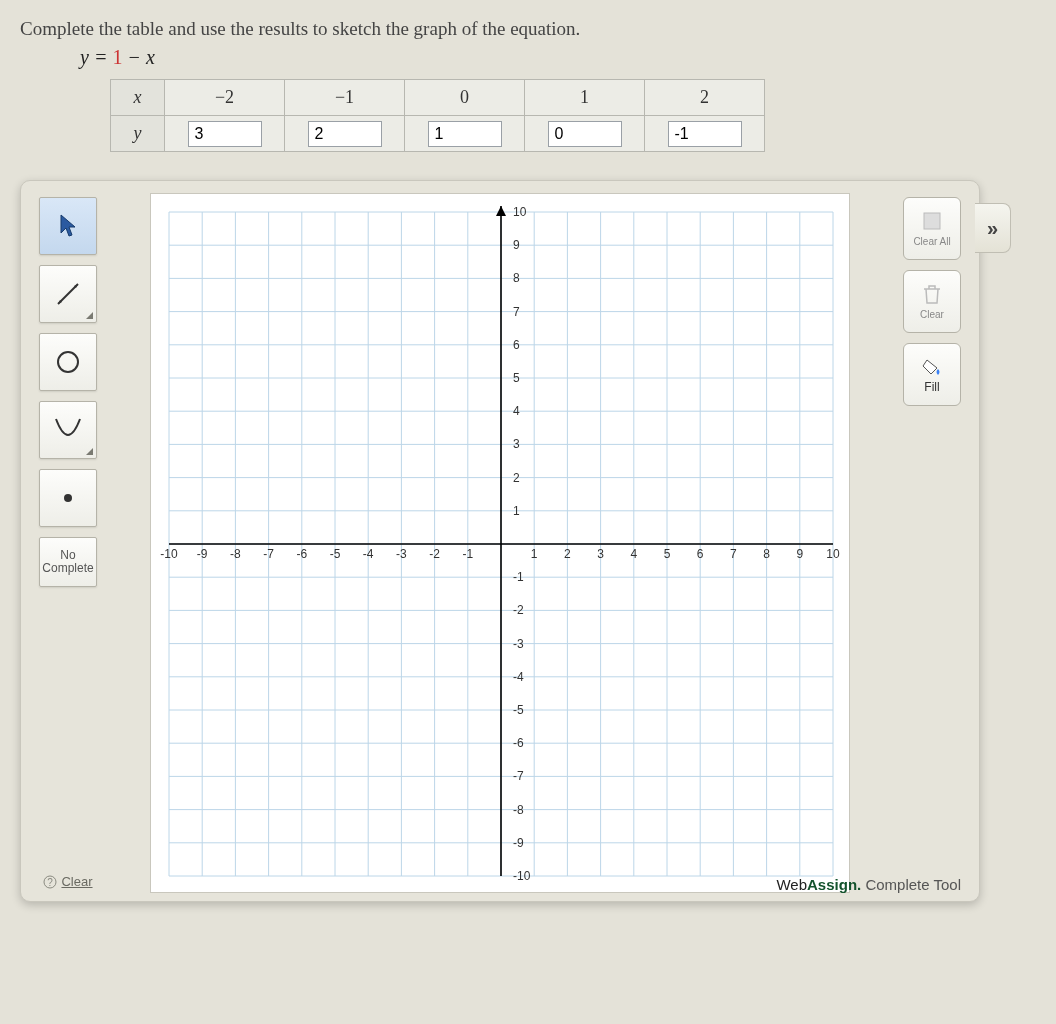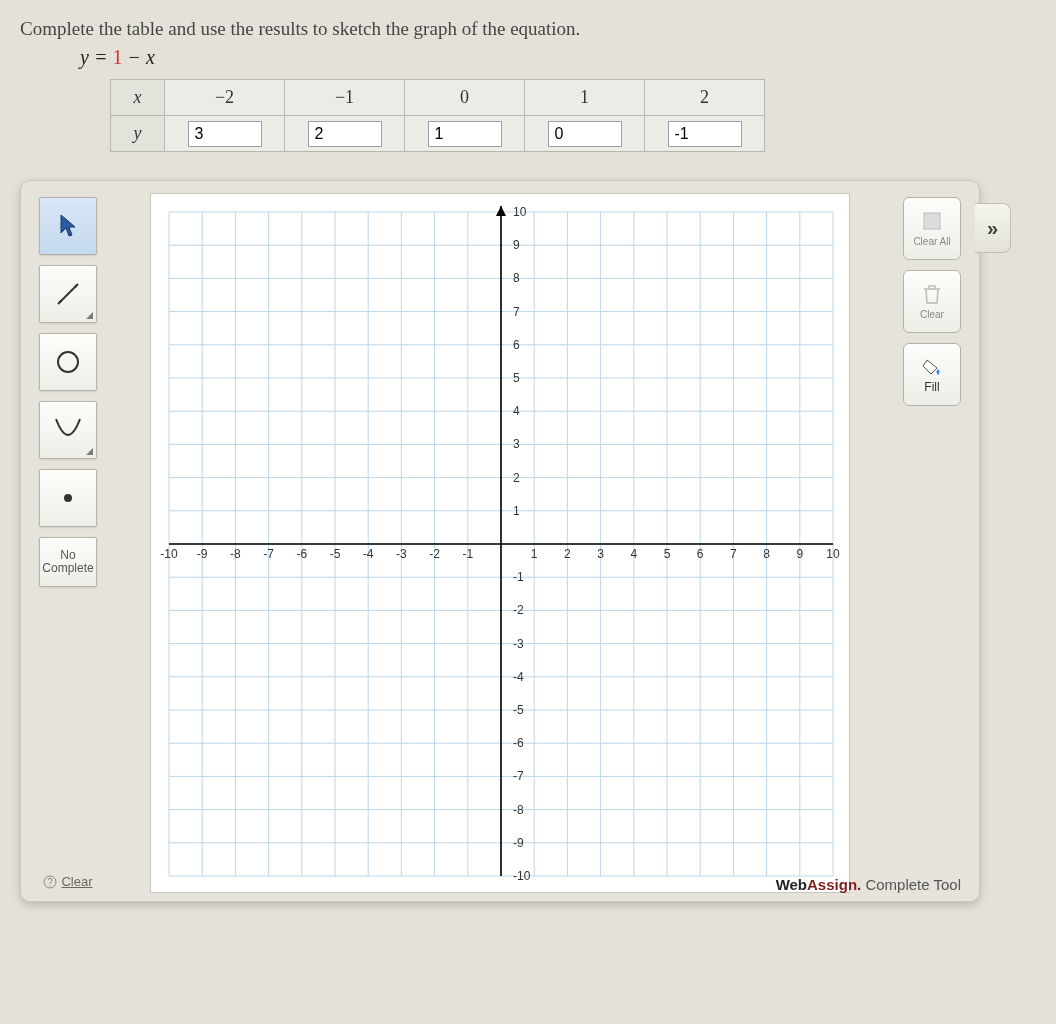--- a/index.html
+++ b/index.html
@@ -134,22 +134,22 @@
     gap: 4px; font-size: 12px; color: #888; cursor: pointer;
   }
   .rt-btn.enabled { color: #333; text-align: right; }
 
   .brand {
     position: absolute;
     right: 18px; bottom: 8px;
     font-size: 15px;
     color: #555;
   }
-  .brand b .a1 { color:#222; font-weight:bold;}
-  .brand b .a2 { color:#7f1d1d; font-weight:bold;}
+  .brand b .a1 { color:#222; font-weight:normal;}
+  .brand b .a2 { color:#14532d; font-weight:bold;}
 
   .expand-tab {
     position: absolute;
     right: -32px; top: 22px;
     width: 36px; height: 50px;
     background: linear-gradient(#f5f5ef,#e4e2d6);
     border: 1px solid #c0beb3;
     border-left: none;
     border-radius: 0 8px 8px 0;
     display:flex;align-items:center;justify-content:center;

